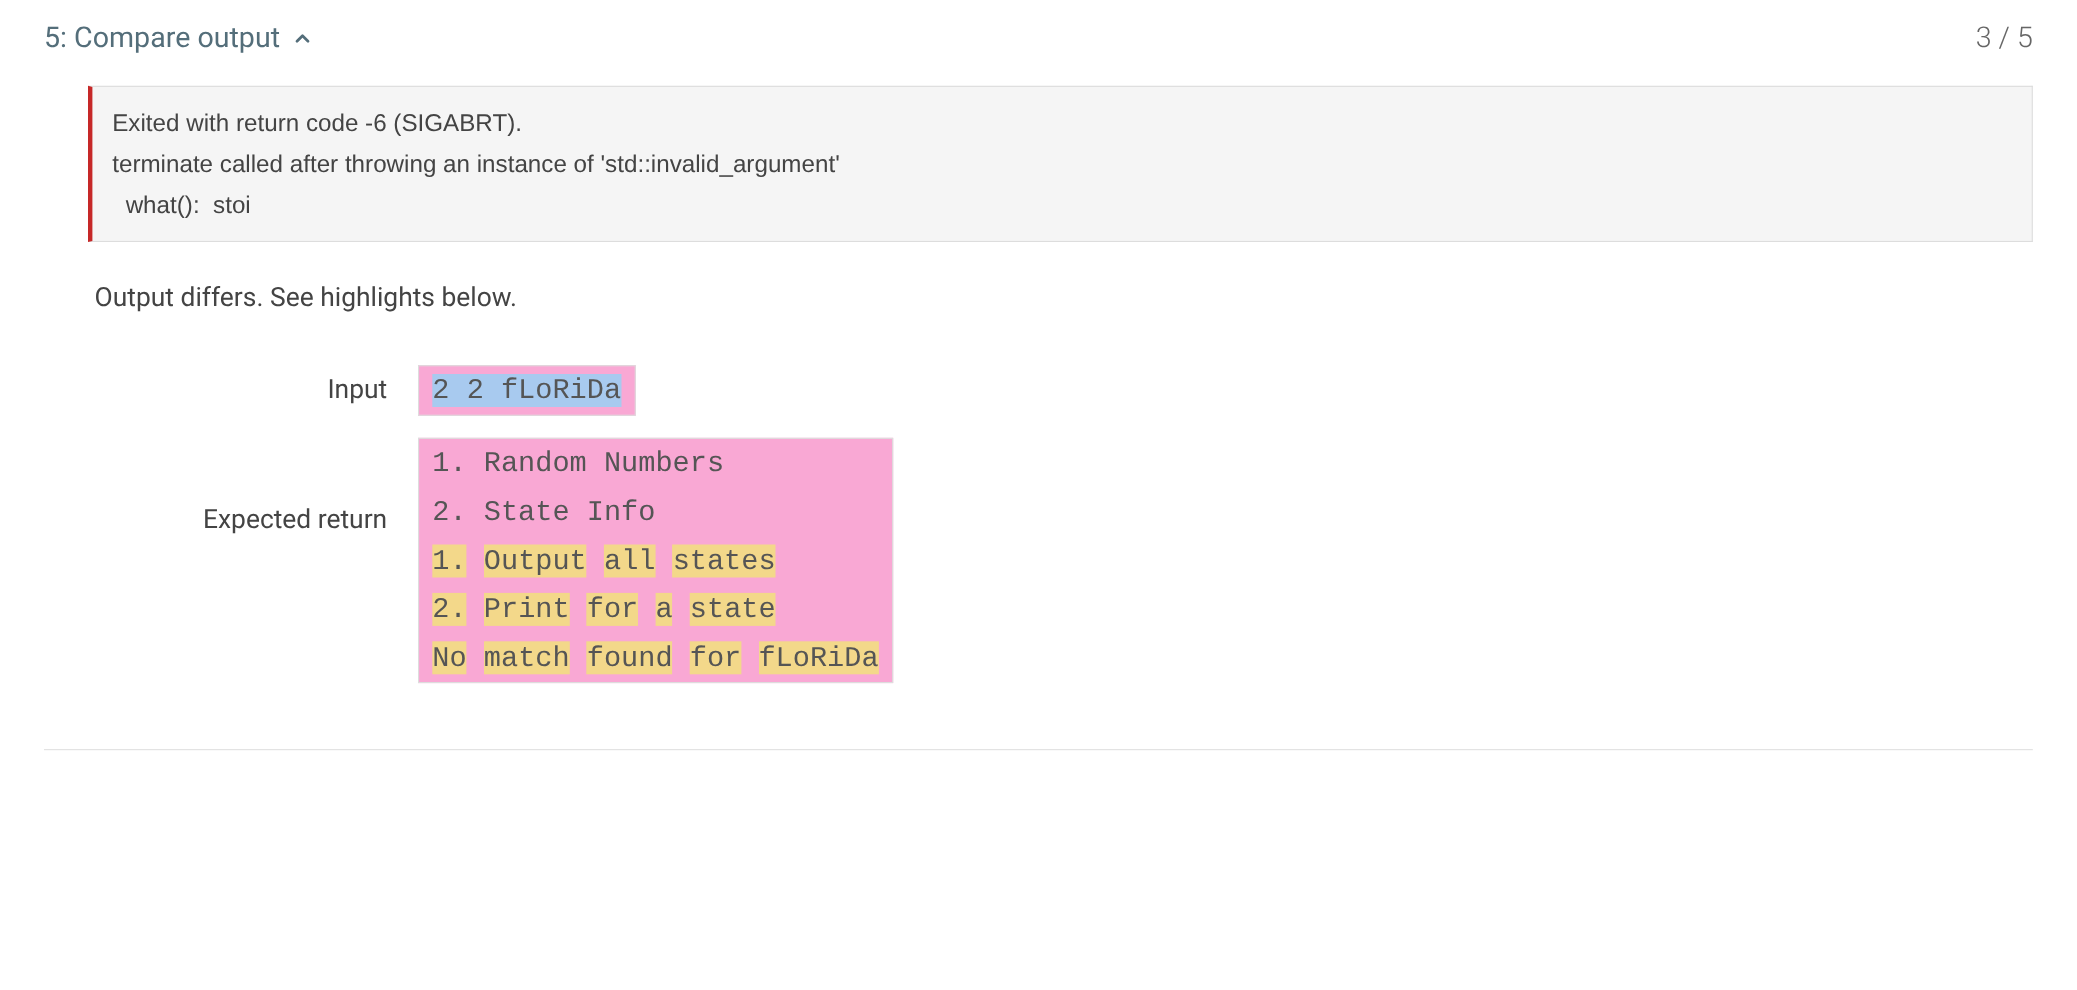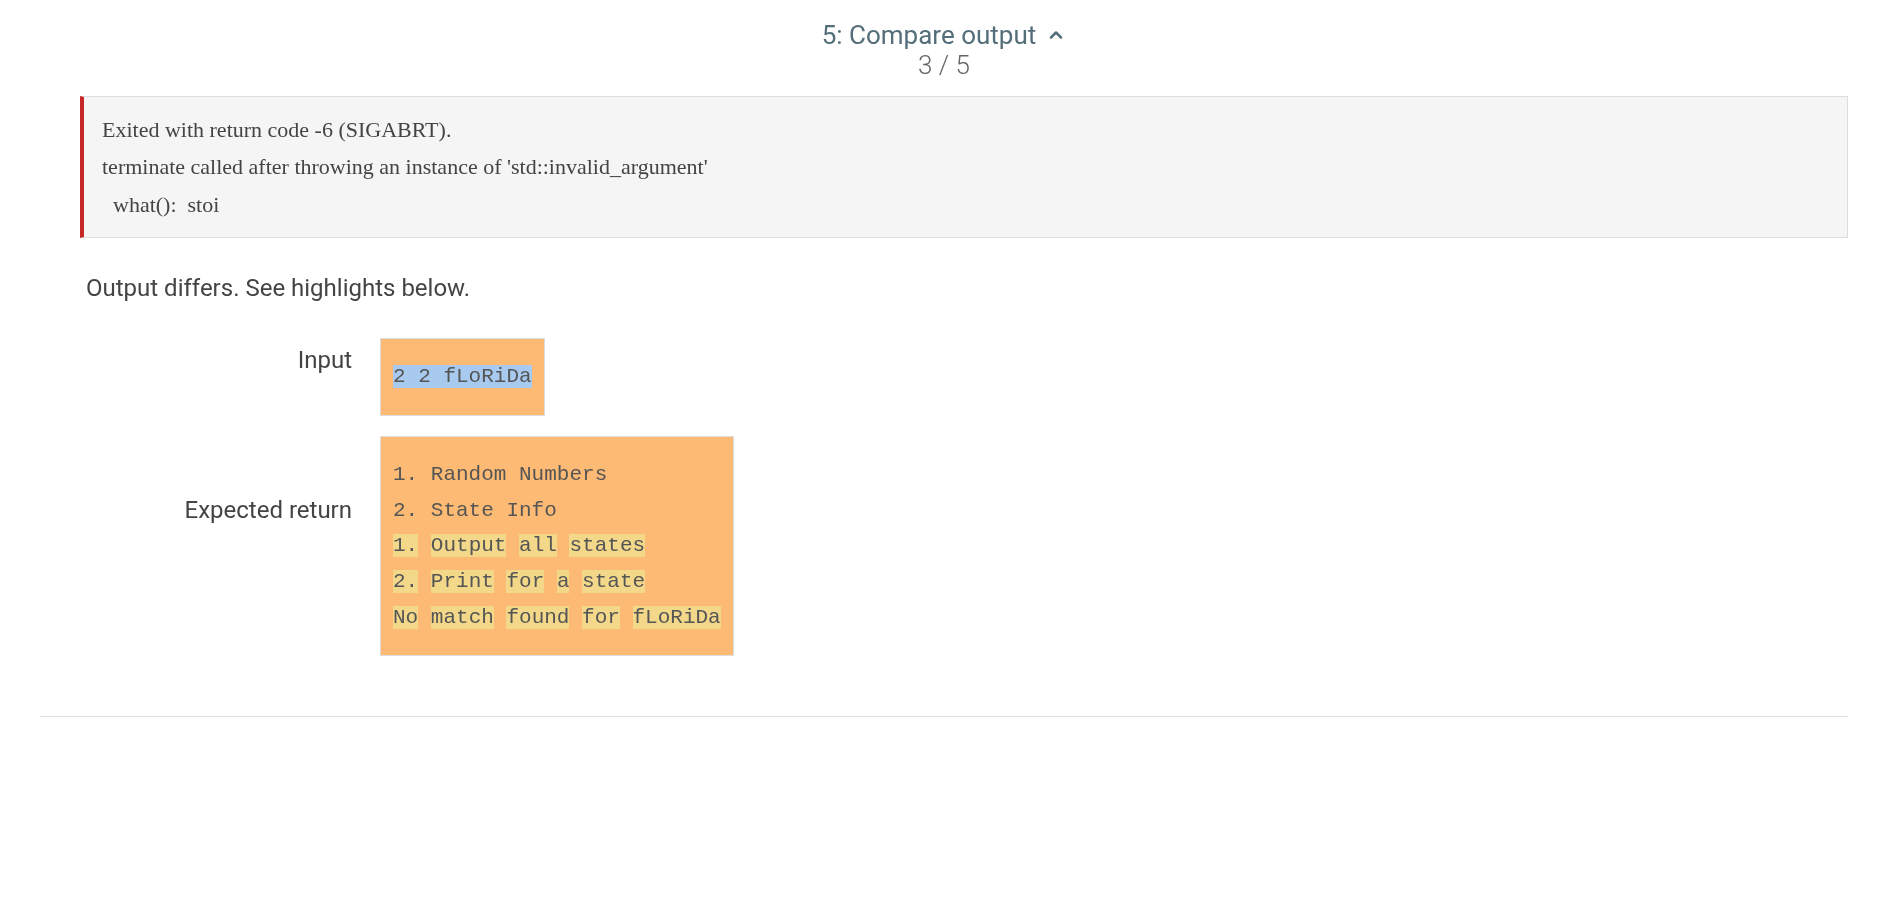--- a/index.html
+++ b/index.html
@@ -8,22 +8,21 @@
     padding: 20px 40px;
     font-family: -apple-system, BlinkMacSystemFont, "Segoe UI", Roboto, "Helvetica Neue", Arial, sans-serif;
     background: #fff;
     color: #333;
     width: 1888px;
   }
   .header-row {
     display: flex;
     justify-content: space-between;
     align-items: center;
-    margin-bottom: 16px;
-    flex-direction: column;
+    margin-bottom: 28px;
   }
   .test-title {
     color: #546e7a;
     font-size: 26px;
     font-weight: 400;
     display: flex;
     align-items: center;
     cursor: pointer;
   }
   .chevron-icon {
@@ -37,54 +36,54 @@
   }
   .content-area {
     padding-left: 40px;
     padding-right: 0;
   }
   .error-box {
     background: #f5f5f5;
     border: 1px solid #ddd;
     border-left: 4px solid #c62828;
     padding: 14px 18px;
-    font-family: Liberation Serif, serif;
+    font-family: Liberation Sans, sans-serif;
     font-size: 22px;
     color: #444;
     white-space: pre;
     line-height: 1.7;
     margin-bottom: 36px;
     margin-right: 0;
   }
   .differs-msg {
     font-size: 24px;
     color: #444;
-    margin-bottom: 36px;
+    margin-bottom: 48px;
     padding-left: 6px;
   }
   .io-row {
     display: flex;
     margin-bottom: 20px;
   }
   .io-row.top { align-items: flex-start; }
   .io-label {
     width: 300px;
     text-align: right;
     font-size: 24px;
     color: #444;
     padding-right: 28px;
     flex-shrink: 0;
     padding-top: 8px;
   }
   .io-box {
-    background: #fdba74;
+    background: #f9a8d4;
     border: 1px solid #ddd;
-    padding: 20px 12px;
+    padding: 0 12px;
     font-family: "Menlo", "Consolas", "Courier New", monospace;
-    font-size: 21px;
+    font-size: 26px;
     color: #555;
     line-height: 1.7;
     white-space: pre;
   }
   .hl-blue {
     background: #a8caef;
   }
   .hl-yellow {
     background: #f3d88a;
   }

